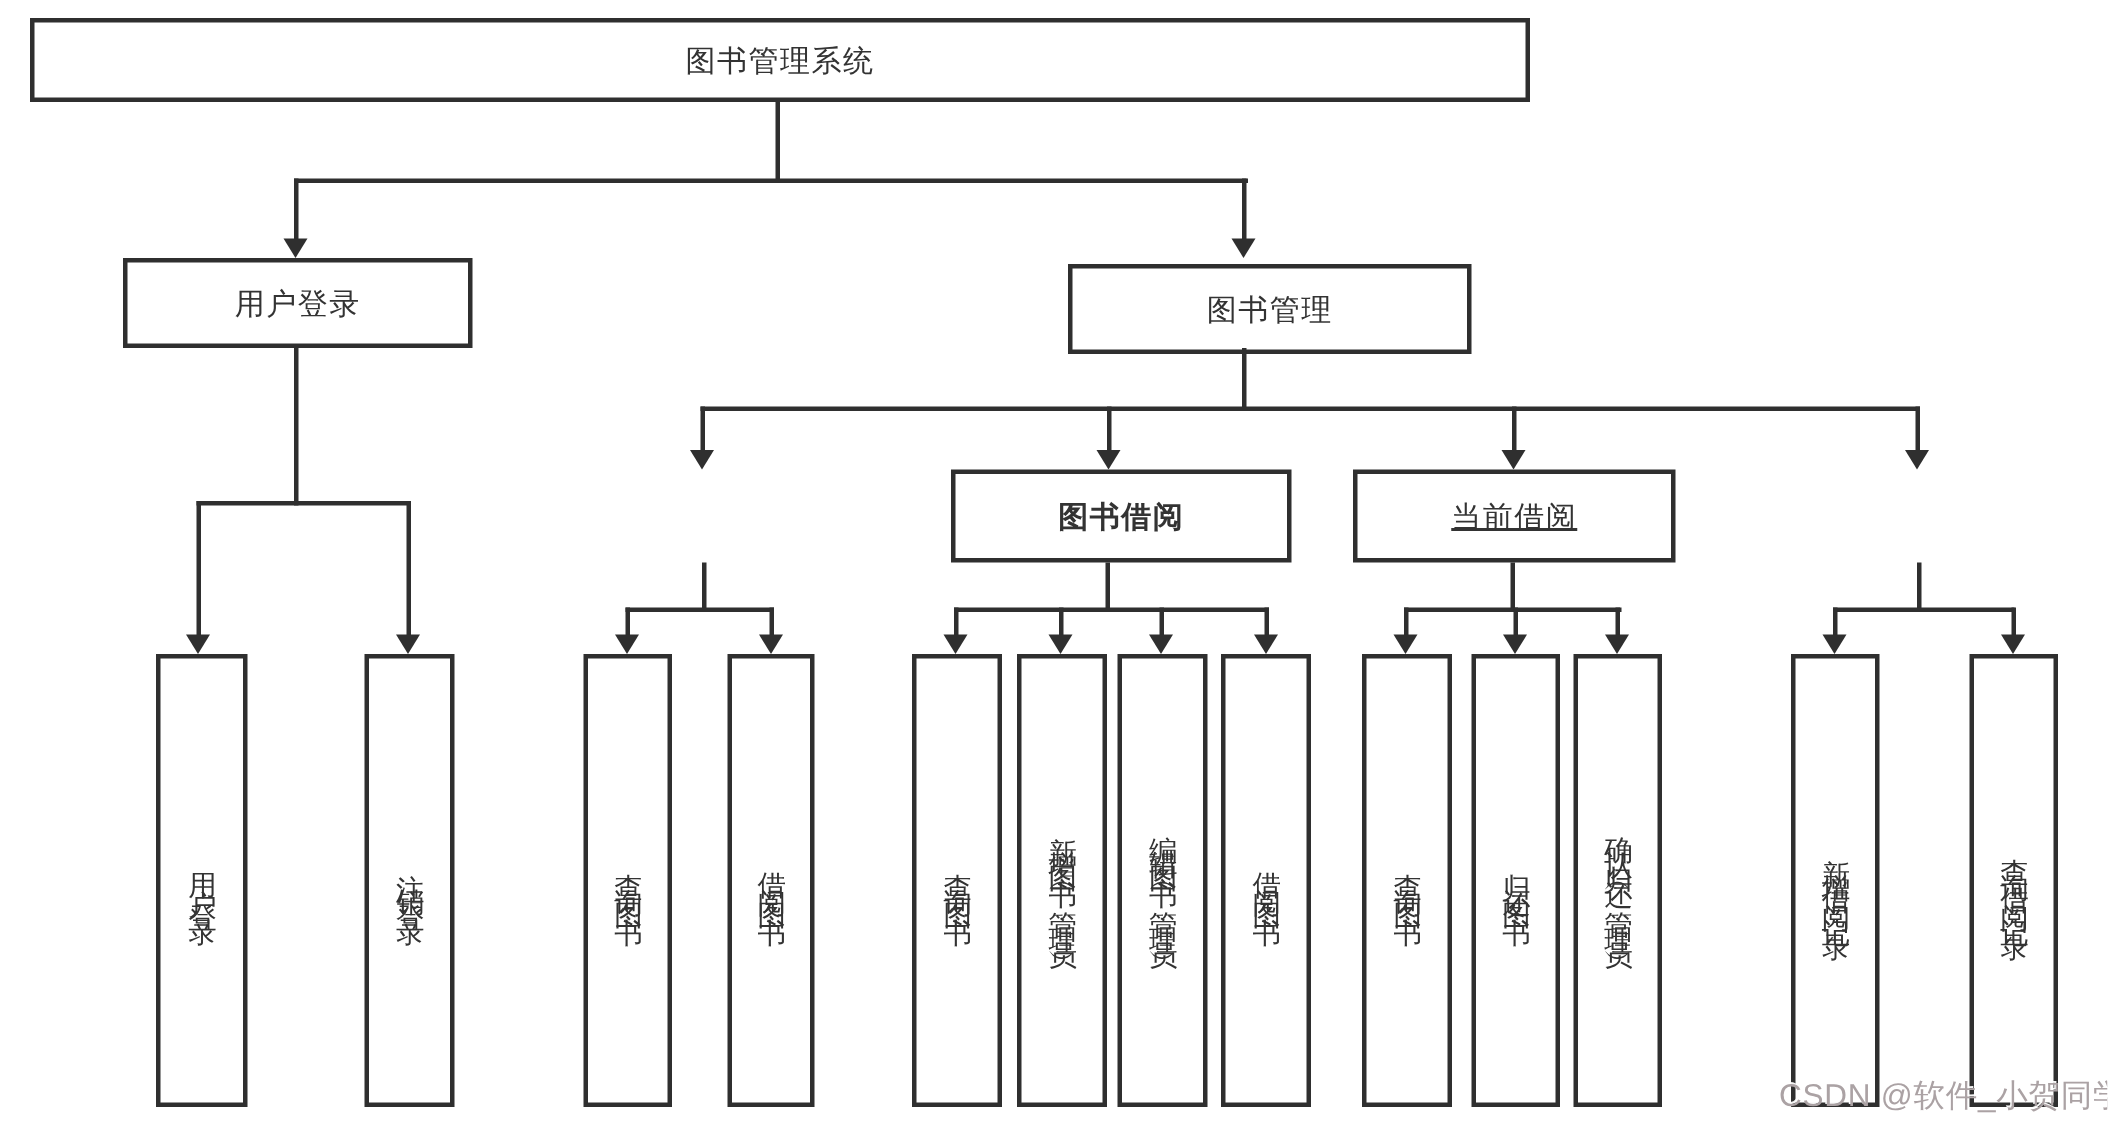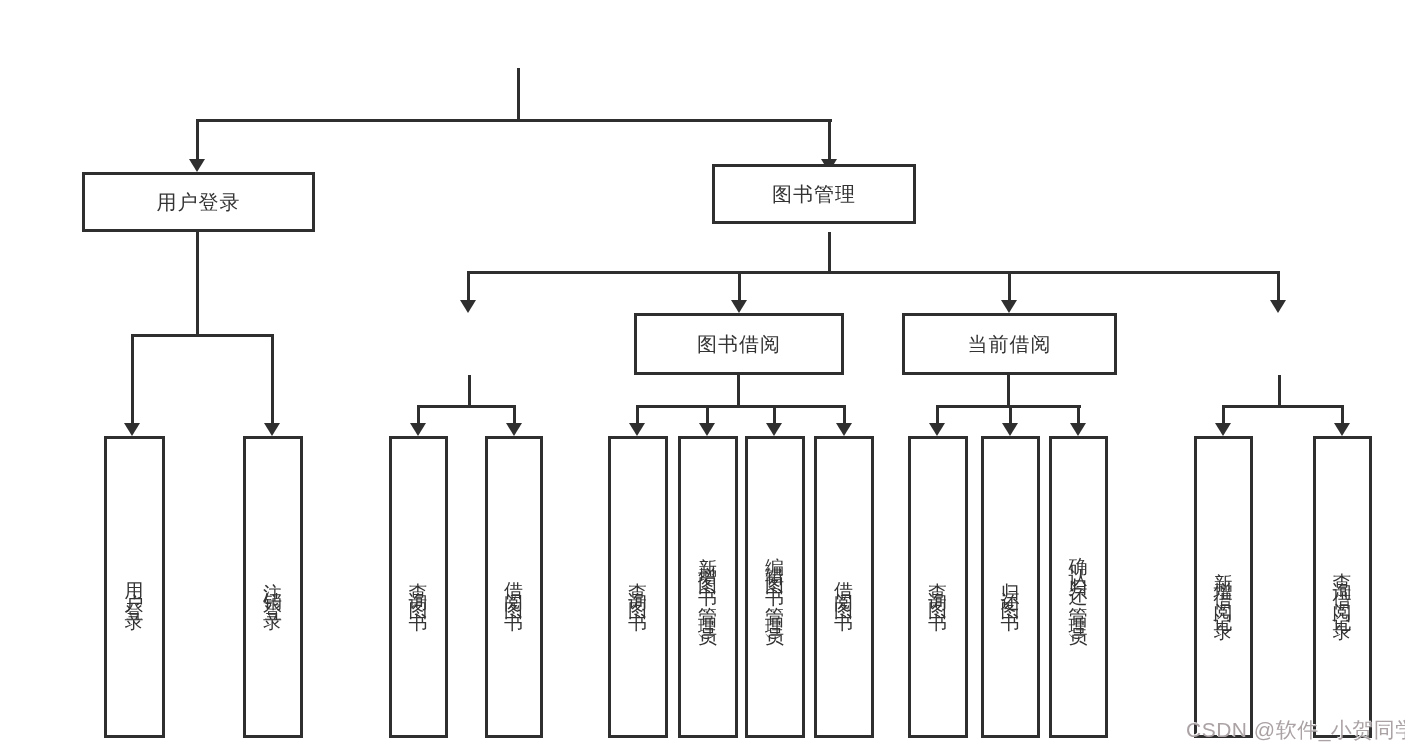--- a/index.html
+++ b/index.html
@@ -51,32 +51,35 @@
     letter-spacing:0.5px;
     text-shadow:-1px -1px 0 rgba(255,255,255,0.95);
     white-space:nowrap;
   }
 </style>
 </head>
 <body>
 
 <div id="stage">
 
+  <div class="node" style="left:20px;top:12px;width:1000px;height:56px;">
+    <span>图书管理系统</span>
+  </div>
 
   <div class="line" style="left:517px;top:68px;width:3px;height:54px;"></div>
   <div class="line" style="left:196px;top:119px;width:636px;height:3px;"></div>
   <div class="line" style="left:196px;top:119px;width:3px;height:42px;"></div>
   <div class="arrowhead" style="left:189px;top:159px;"></div>
   <div class="line" style="left:828px;top:119px;width:3px;height:42px;"></div>
   <div class="arrowhead" style="left:821px;top:159px;"></div>
 
   <div class="node" style="left:82px;top:172px;width:233px;height:60px;">
     <span>用户登录</span>
   </div>
-  <div class="node" style="left:712px;top:164px;width:204px;height:60px;">
+  <div class="node" style="left:712px;top:176px;width:269px;height:60px;">
     <span>图书管理</span>
   </div>
 
   <div class="line" style="left:196px;top:232px;width:3px;height:105px;"></div>
   <div class="line" style="left:131px;top:334px;width:143px;height:3px;"></div>
   <div class="line" style="left:131px;top:334px;width:3px;height:90px;"></div>
   <div class="arrowhead" style="left:124px;top:423px;"></div>
   <div class="line" style="left:271px;top:334px;width:3px;height:90px;"></div>
   <div class="arrowhead" style="left:264px;top:423px;"></div>
 
@@ -84,24 +87,24 @@
   <div class="line" style="left:467px;top:271px;width:813px;height:3px;"></div>
   <div class="line" style="left:467px;top:271px;width:3px;height:32px;"></div>
   <div class="arrowhead" style="left:460px;top:300px;"></div>
   <div class="line" style="left:738px;top:271px;width:3px;height:32px;"></div>
   <div class="arrowhead" style="left:731px;top:300px;"></div>
   <div class="line" style="left:1008px;top:271px;width:3px;height:32px;"></div>
   <div class="arrowhead" style="left:1001px;top:300px;"></div>
   <div class="line" style="left:1277px;top:271px;width:3px;height:32px;"></div>
   <div class="arrowhead" style="left:1270px;top:300px;"></div>
 
-  <div class="node" style="left:634px;top:313px;width:210px;height:62px;">
+  <div class="node" style="left:634px;top:313px;width:227px;height:62px;font-weight:bold;">
     <span>图书借阅</span>
   </div>
-  <div class="node" style="left:902px;top:313px;width:215px;height:62px;">
+  <div class="node" style="left:902px;top:313px;width:215px;height:62px;text-decoration:underline;">
     <span>当前借阅</span>
   </div>
 
   <div class="line" style="left:468px;top:375px;width:3px;height:33px;"></div>
   <div class="line" style="left:417px;top:405px;width:99px;height:3px;"></div>
   <div class="line" style="left:417px;top:405px;width:3px;height:20px;"></div>
   <div class="arrowhead" style="left:410px;top:423px;"></div>
   <div class="line" style="left:513px;top:405px;width:3px;height:20px;"></div>
   <div class="arrowhead" style="left:506px;top:423px;"></div>
 

